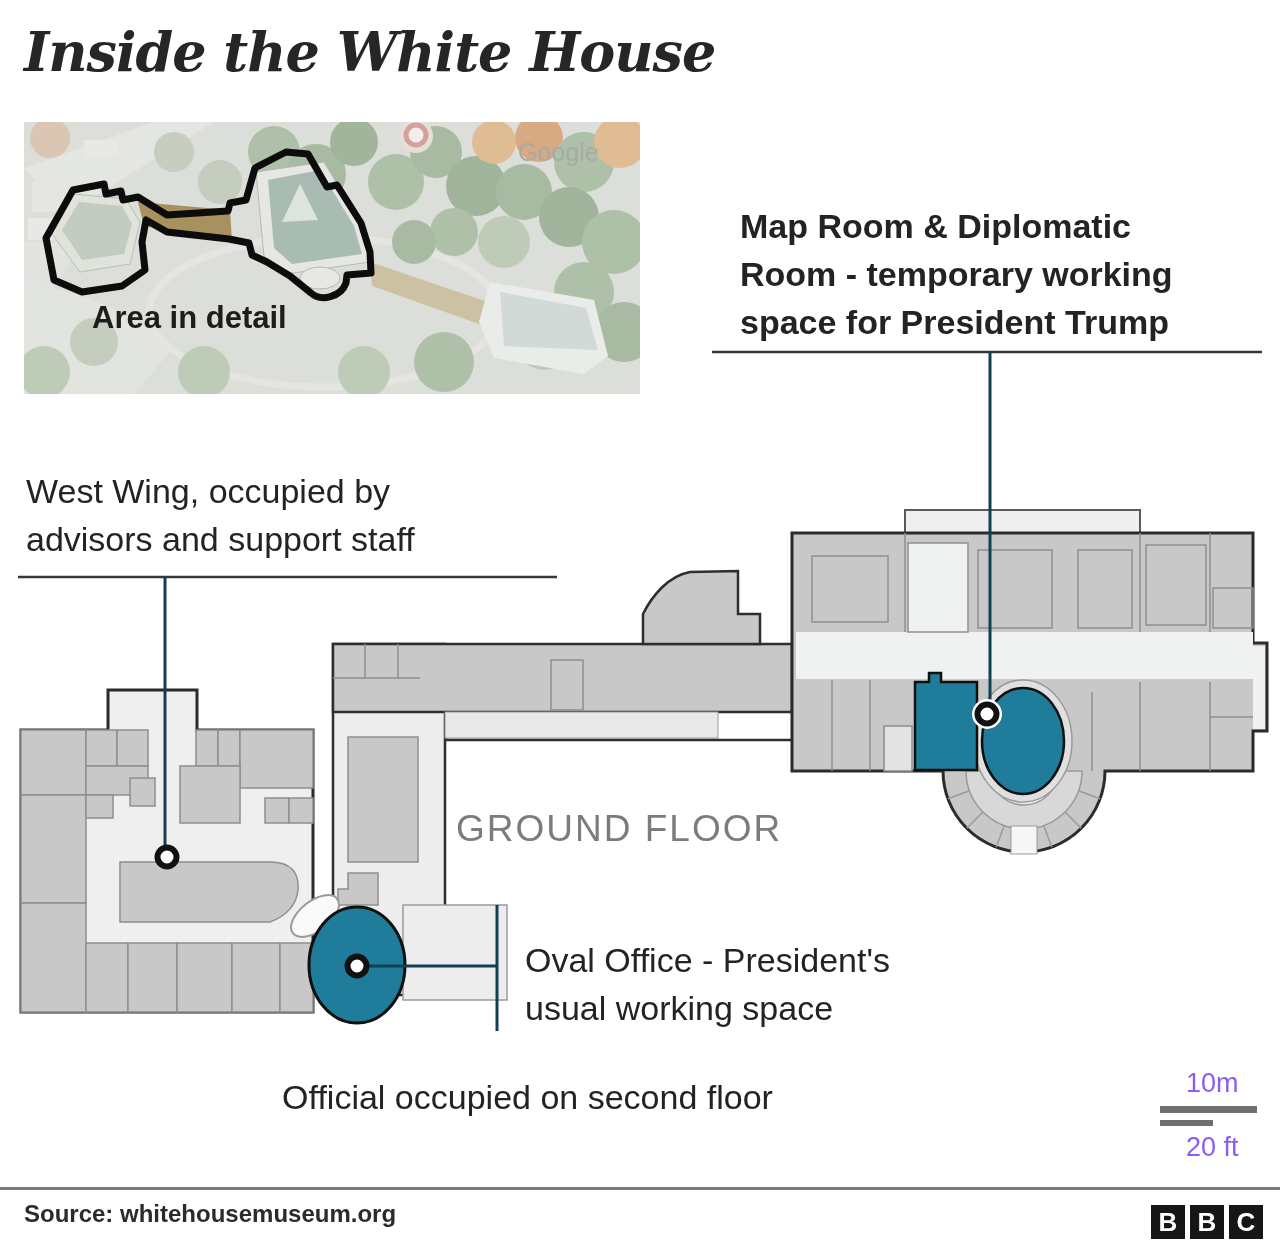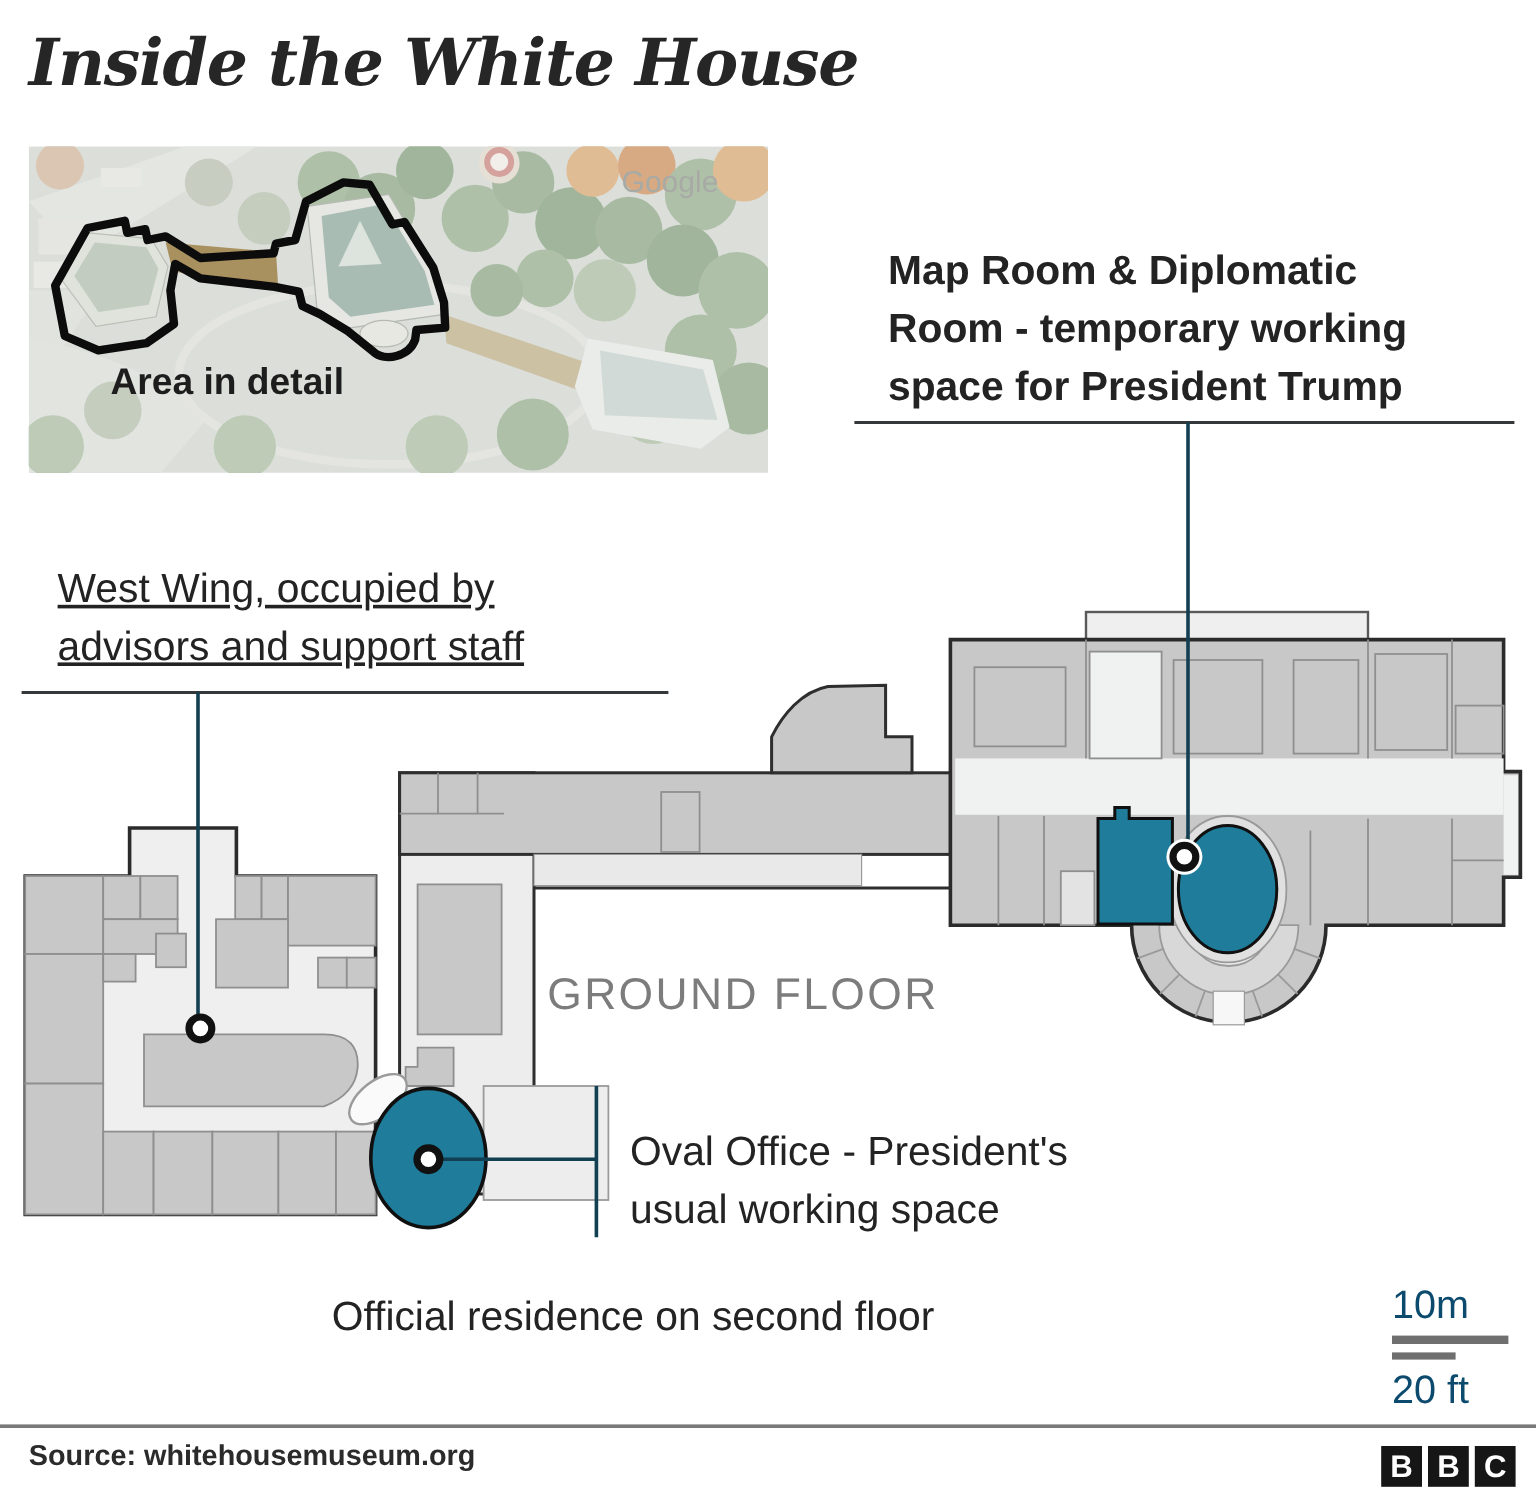--- a/index.html
+++ b/index.html
@@ -3,30 +3,30 @@
 <meta charset="utf-8">
 <style>
   html,body{margin:0;padding:0;background:#ffffff;}
   body{width:1280px;height:1252px;position:relative;overflow:hidden;
        font-family:"Liberation Sans","DejaVu Sans",sans-serif;color:#222;}
   .abs{position:absolute;}
   #title{left:24px;top:20px;font-family:"DejaVu Serif","Liberation Serif",serif;
          font-weight:bold;font-size:54px;color:#262626;letter-spacing:-1px;font-style:italic;}
   .annot{font-size:34px;line-height:48px;color:#232323;white-space:pre-line;}
   #annot-map{left:740px;top:202px;width:520px;font-weight:bold;}
-  #annot-west{left:48px;top:467px;width:530px;text-decoration:underline;}
+  #annot-west{left:26px;top:467px;width:530px;}
   #annot-oval{left:525px;top:916px;width:470px;margin-top:20px;}
   #annot-residence{left:0px;top:1078px;width:1055px;text-align:center;font-size:34px;color:#232323;}
   #floor-label{left:456px;top:808px;font-size:37px;color:#7c7c7c;letter-spacing:2px;}
   #plan-svg{left:0;top:0;}
   #sat-wrap{left:24px;top:122px;width:616px;height:272px;}
   #sat-area-label{left:92px;top:300px;font-size:31px;font-weight:bold;color:#1d1d1d;}
   #sat-google{left:518px;top:138px;font-size:25px;color:#a7aaa5;}
   #scale-block{left:1160px;top:1068px;width:110px;}
-  #scale-block .t{font-size:33px;color:#0c4a6e;}
+  #scale-block .t{font-size:27px;color:#8b5cf6;margin-left:26px;}
   #scale-bar-m{width:97px;height:7px;background:#6f6f6f;margin-top:7px;}
   #scale-bar-ft{width:53px;height:6px;background:#6f6f6f;margin-top:7px;margin-bottom:6px;}
   #footer-divider{left:0;top:1187px;width:1280px;height:3px;background:#7a7a7a;}
   #footer-source{left:24px;top:1200px;font-size:24px;color:#2b2b2b;font-weight:bold;}
   #bbc-logo{left:1151px;top:1205px;display:flex;gap:5px;}
   .bbc-box{width:34px;height:34px;background:#161616;color:#fff;display:flex;
            align-items:center;justify-content:center;font-weight:bold;font-size:26px;}
 </style>
 </head>
 <body>
@@ -190,21 +190,21 @@
 
 <div id="title" class="abs">Inside the White House</div>
 
 <div id="annot-map" class="abs annot">Map Room &amp; Diplomatic
 Room - temporary working
 space for President Trump</div>
 <div id="annot-west" class="abs annot">West Wing, occupied by
 advisors and support staff</div>
 <div id="annot-oval" class="abs annot">Oval Office - President's
 usual working space</div>
-<div id="annot-residence" class="abs">Official residence on second floor</div>
+<div id="annot-residence" class="abs">Official occupied on second floor</div>
 
 <div id="floor-label" class="abs">GROUND FLOOR</div>
 
 <div id="scale-block" class="abs">
   <div class="t">10m</div>
   <div id="scale-bar-m"></div>
   <div id="scale-bar-ft"></div>
   <div class="t">20 ft</div>
 </div>
 

